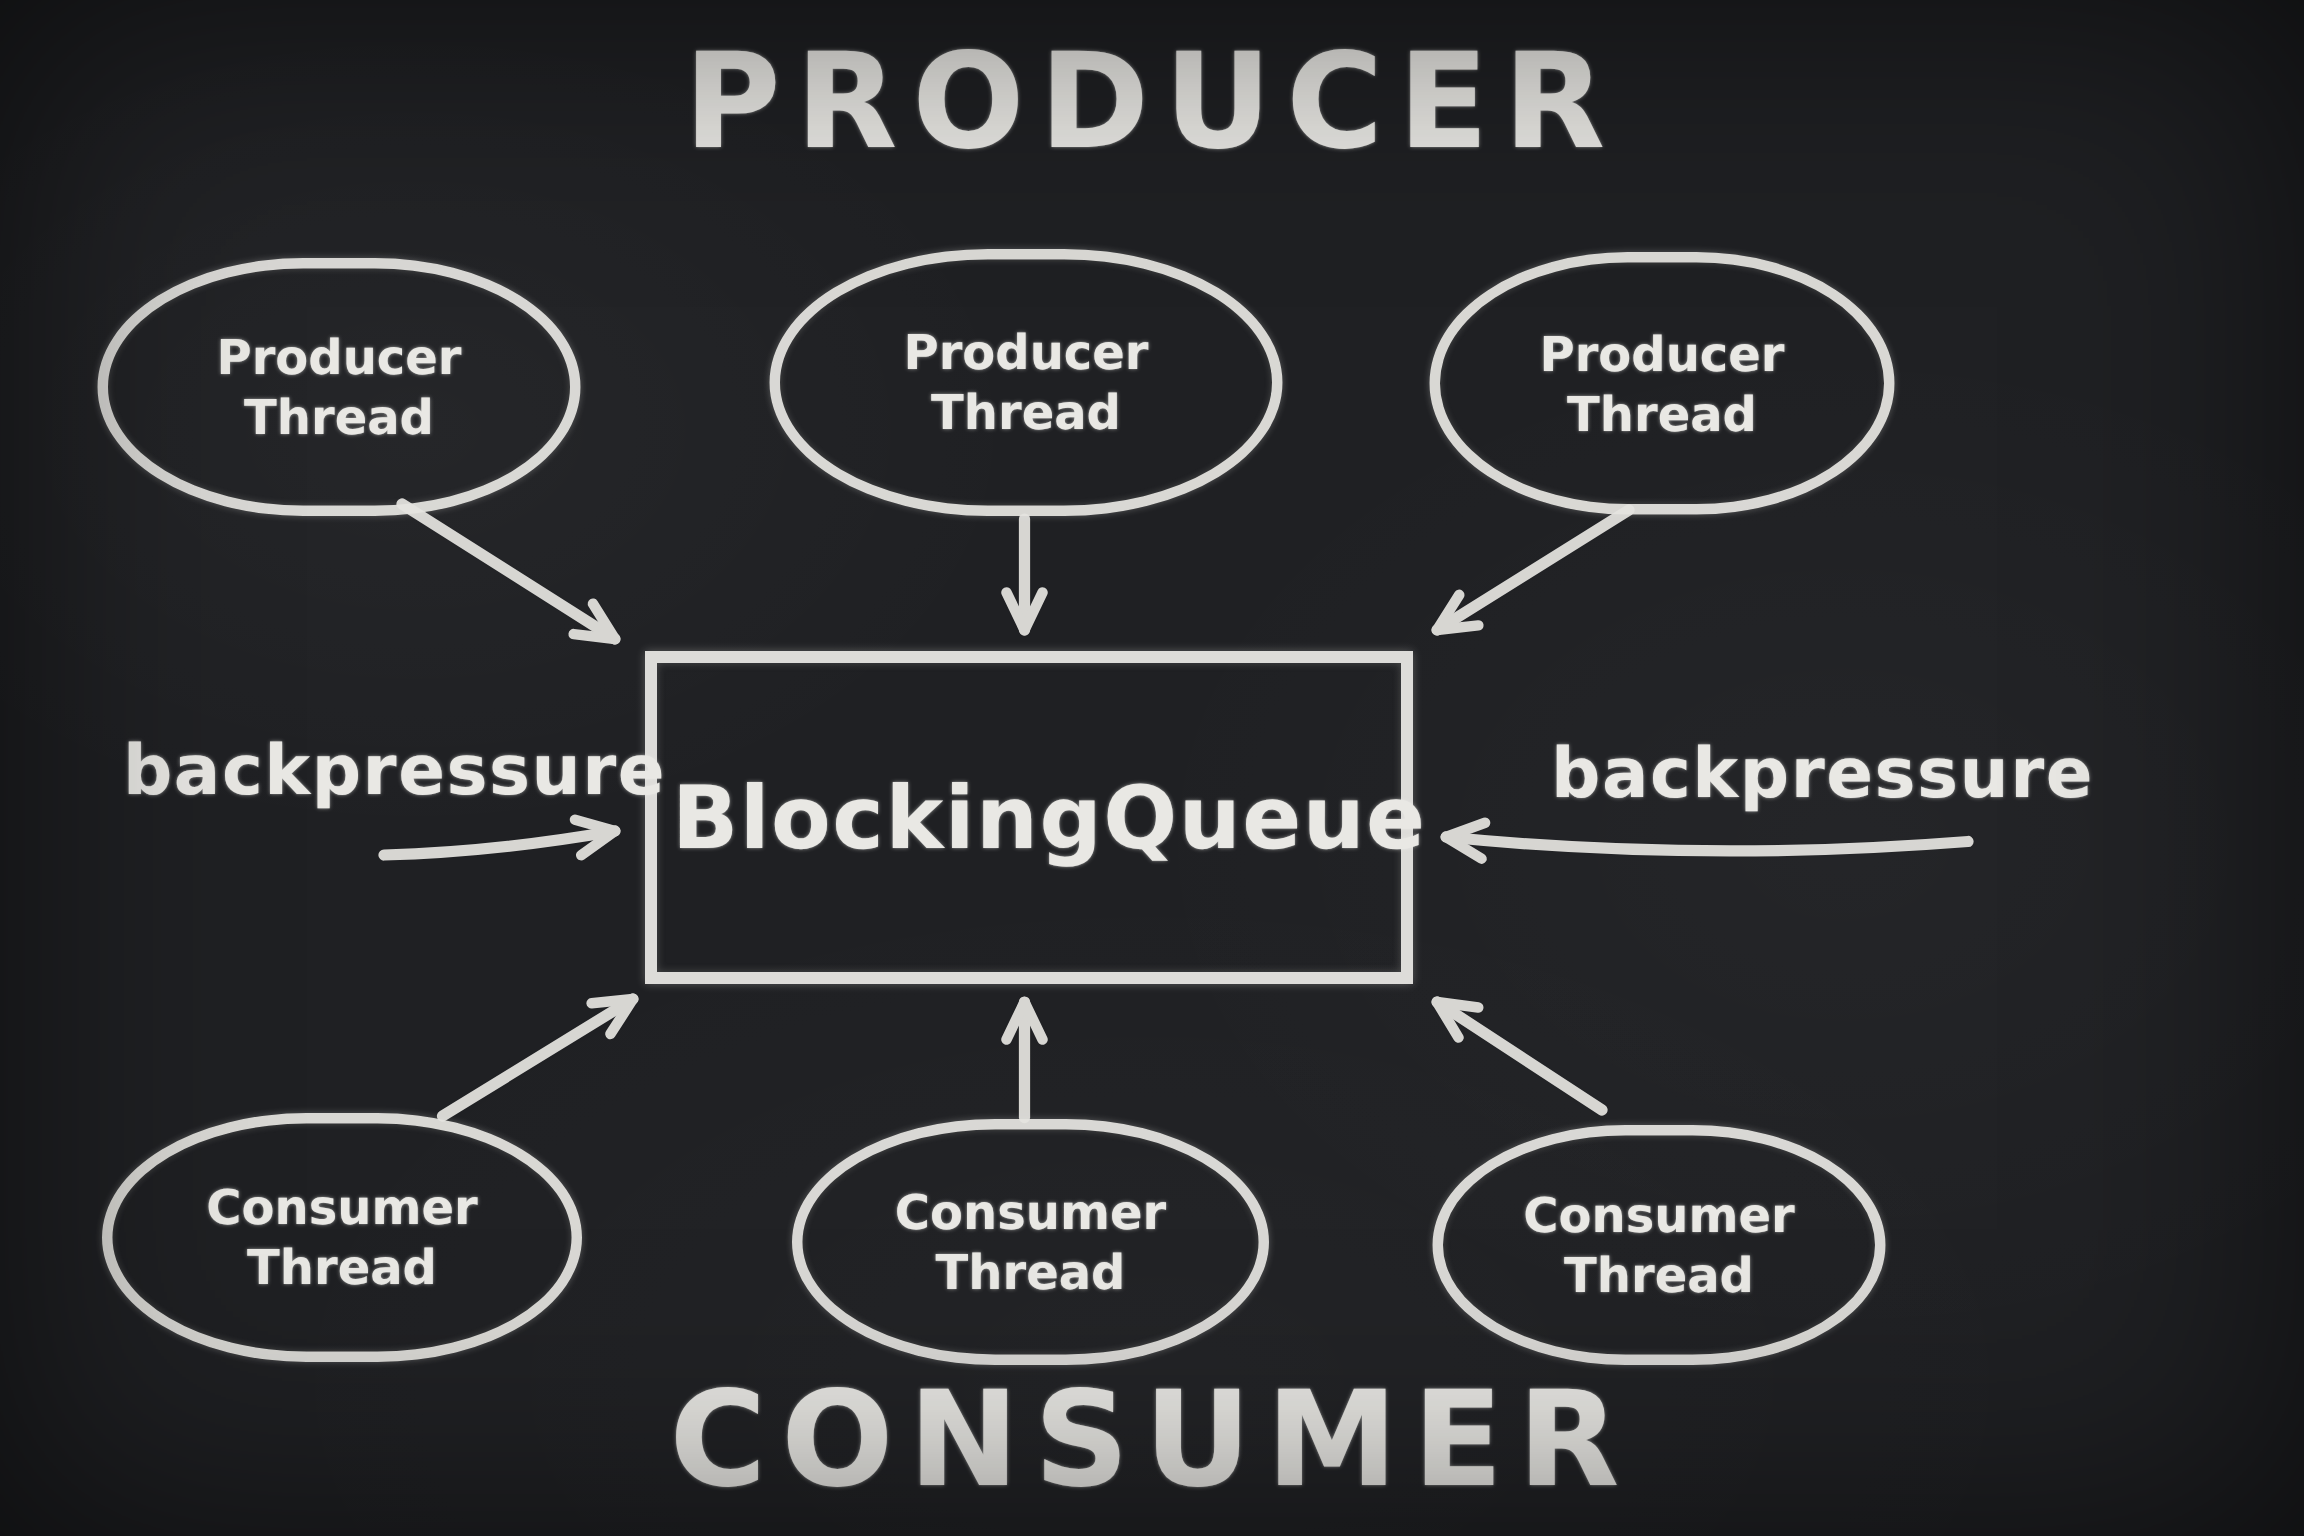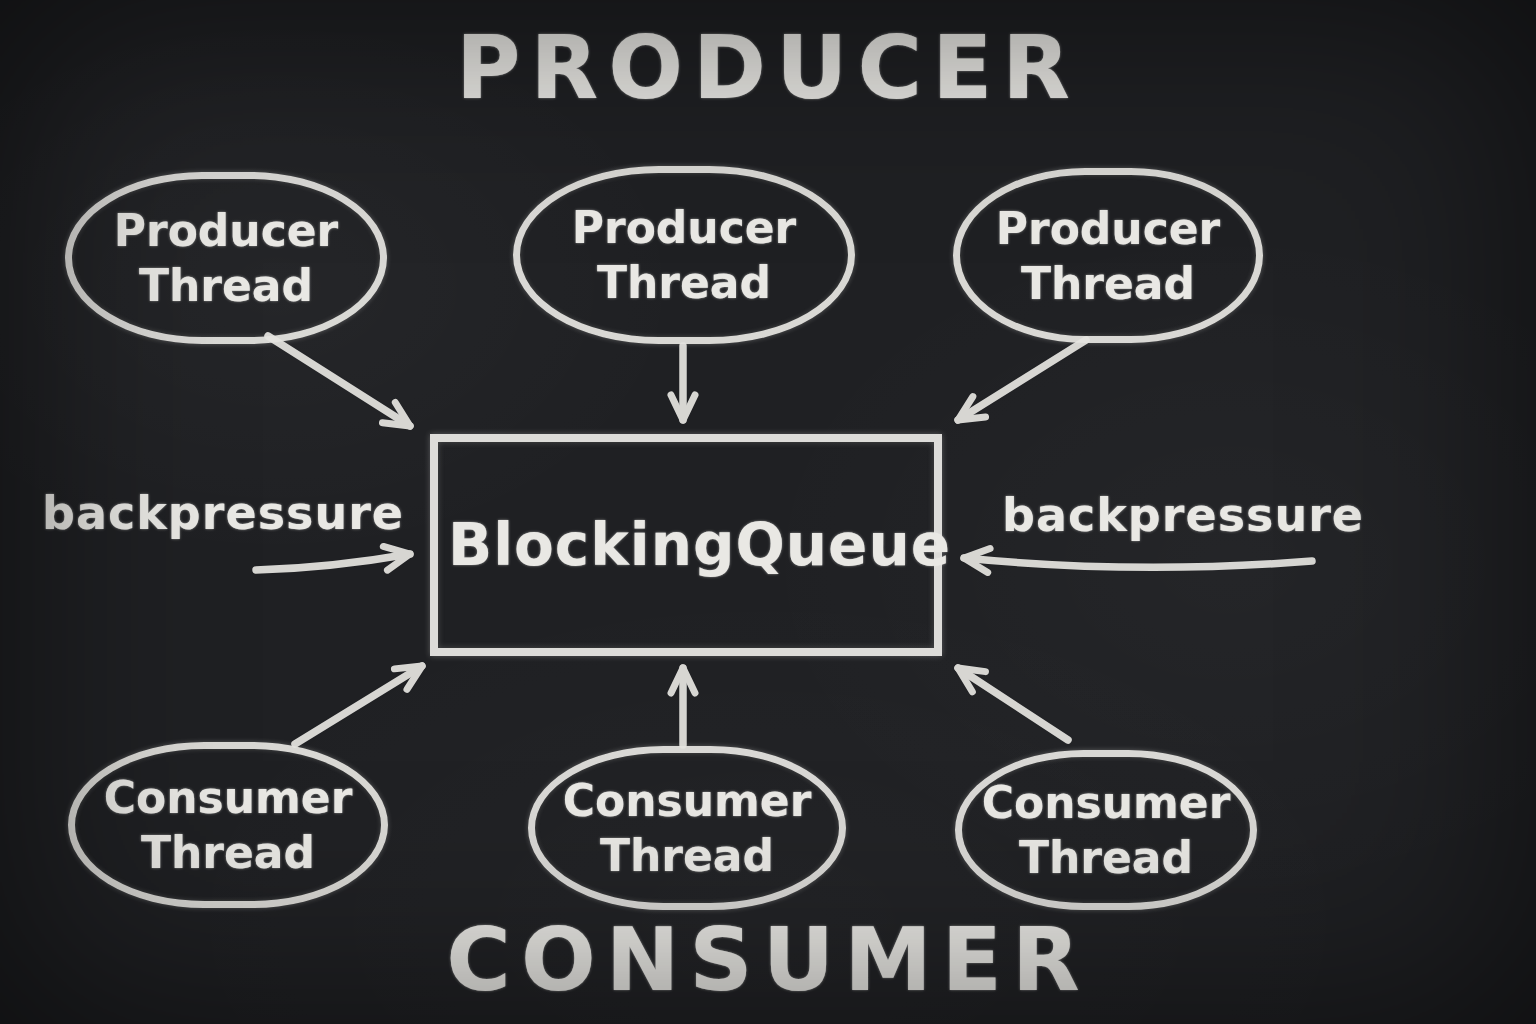--- a/index.html
+++ b/index.html
@@ -31,39 +31,39 @@
   }
   .title-producer{top:16px;}
   .title-consumer{top:908px;text-align:center;}
   .node{
     position:absolute;
     display:flex;align-items:center;justify-content:center;
     text-align:center;
     border:7px solid rgba(233,232,228,0.92);
     border-radius:46% / 54%;
     box-shadow:0 0 5px rgba(230,230,225,0.30), inset 0 0 5px rgba(230,230,225,0.22);
-    font-size:44px;font-weight:bold;line-height:1.25;
+    font-size:32px;font-weight:bold;line-height:1.25;
     padding:6px 28px;box-sizing:border-box;
   }
   .queue-box{
     position:absolute;
     left:430px;top:434px;width:512px;height:222px;
     border:8px solid rgba(236,235,231,0.93);
     box-shadow:0 0 6px rgba(230,230,225,0.30), inset 0 0 6px rgba(230,230,225,0.22);
     box-sizing:border-box;
     display:flex;flex-direction:row;align-items:center;justify-content:center;
     gap:6px;
     padding-left:27px;
   }
   .queue-title{font-size:58px;font-weight:bold;letter-spacing:1px;}
   .queue-subtitle{font-size:42px;font-weight:600;}
   .bp-label{
     position:absolute;
     font-size:46px;font-weight:600;letter-spacing:1px;
-    text-align:left;white-space:nowrap;
+    text-align:center;white-space:nowrap;margin-left:32px;
   }
   .bp-left{left:42px;top:486px;width:378px;}
   .bp-right{left:1002px;top:488px;width:340px;}
   .connector-layer{position:absolute;inset:0;pointer-events:none;}
   .chalk-stroke{
     stroke:#e5e4e0;stroke-width:7.5;fill:none;
     stroke-linecap:round;stroke-linejoin:round;opacity:0.93;
   }
 </style>
 </head>

